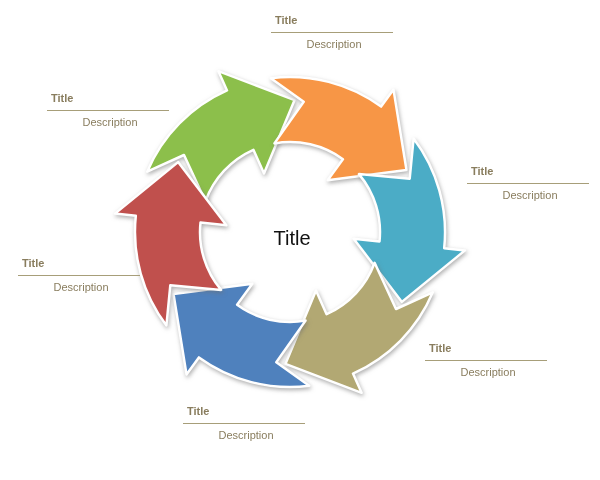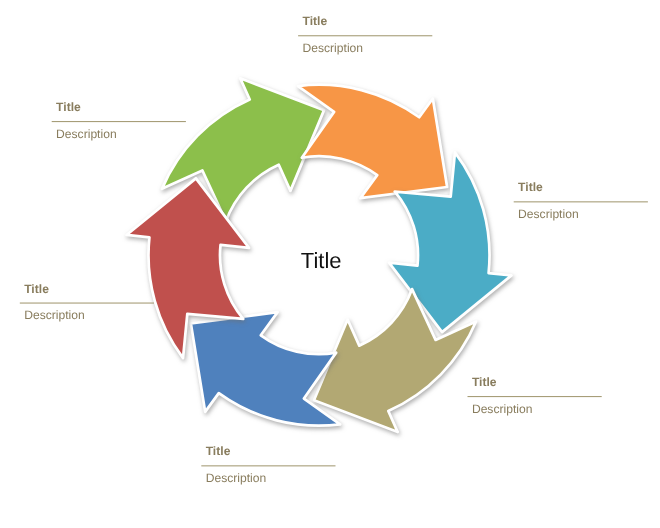--- a/index.html
+++ b/index.html
@@ -6,21 +6,21 @@
   .canvas{position:relative;width:600px;height:480px;background:#fff;overflow:hidden;
           font-family:"Liberation Sans",sans-serif;}
   svg#wheel{position:absolute;left:0;top:0;width:600px;height:480px;}
   svg#wheel path{stroke:#ffffff;stroke-width:2.5;stroke-linejoin:round;
           filter:drop-shadow(1.5px 2.5px 2px rgba(110,110,110,0.55));}
   .center-title{position:absolute;left:227px;top:226px;width:130px;text-align:center;
           font-size:20px;line-height:24px;color:#111;}
   .callout{position:absolute;width:122px;font-size:11px;line-height:13px;color:#897D5E;}
   .callout .t{font-weight:bold;padding:2px 0 5px 4px;}
   .callout .rule{height:0;border-bottom:1px solid #A79E79;}
-  .callout .d{padding:5px 0 0 4px;}
+  .callout .d{padding:5px 0 0 4px;text-align:center;}
   .co-top{left:271px;top:12px;}
   .co-topleft{left:47px;top:90px;}
   .co-right{left:467px;top:163px;}
   .co-bottomright{left:425px;top:340px;}
   .co-bottom{left:183px;top:403px;}
   .co-left{left:18px;top:255px;}
 </style>
 </head>
 <body>
 

